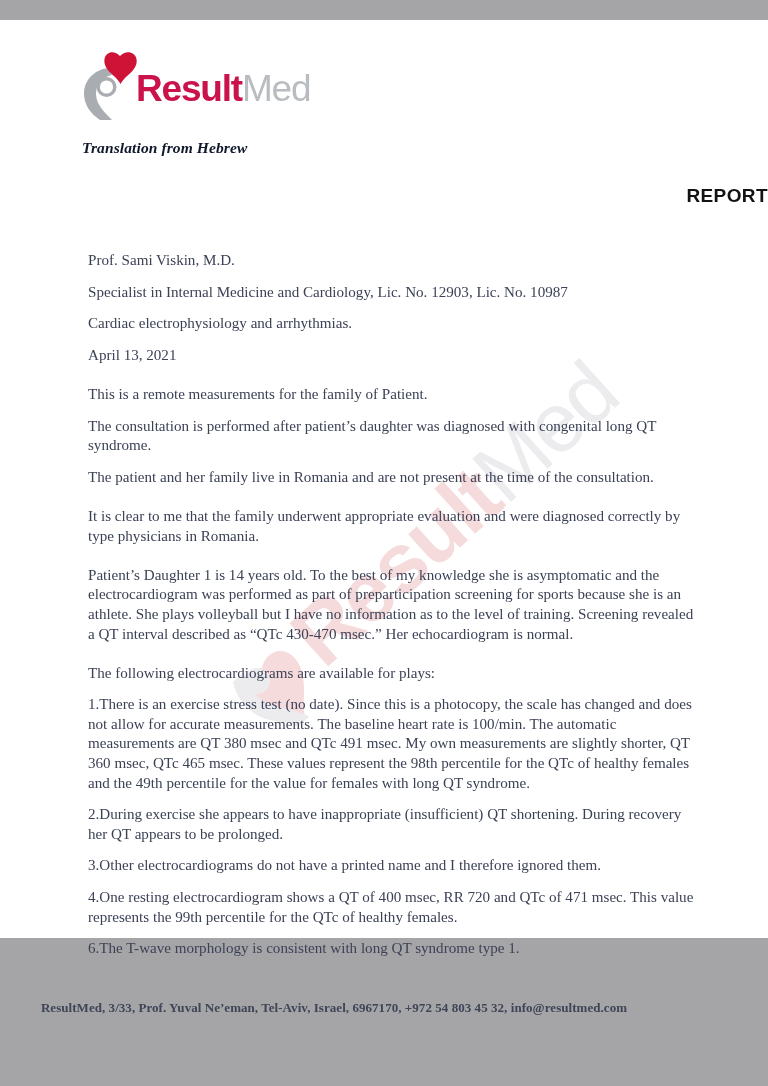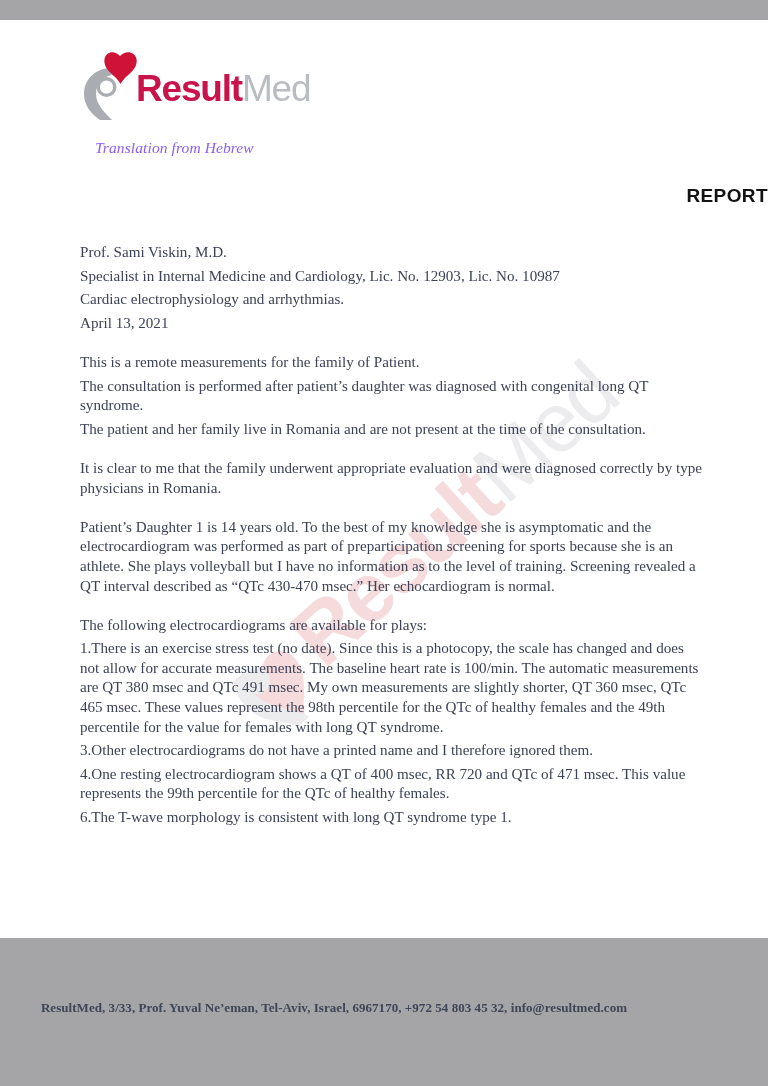--- a/index.html
+++ b/index.html
@@ -112,24 +112,23 @@
     top: 0;
     width: 768px;
     z-index: 2;
   }
   .translation-note {
     position: absolute;
     left: 82px;
     top: 139px;
     font-size: 15.5px;
     font-style: italic;
-    font-weight: normal;
-    color: #8b5cf6;
+    font-weight: bold;
+    color: #0f172a;
     letter-spacing: 0.1px;
-    margin-left: 13px;
   }
   .report-title {
     position: absolute;
     left: 0;
     top: 185px;
     width: 768px;
     text-align: right;
     font-family: "Liberation Sans", "DejaVu Sans", sans-serif;
     font-size: 19px;
     font-weight: bold;
@@ -140,21 +139,21 @@
     position: absolute;
     left: 76px;
     top: 239px;
     width: 630px;
     font-size: 15.1px;
     line-height: 19.6px;
     color: #3c4256;
     text-align: left;
   }
   .body-block p {
-    margin: 4px;
+    margin: 12px;
   }
   .body-block p.gap {
     margin-top: 19.6px;
   }
   .footer-text {
     position: absolute;
     left: 0;
     top: 1000px;
     width: 668px;
     text-align: center;
@@ -216,20 +215,21 @@
       <p class="gap">This is a remote measurements for the family of Patient.</p>
       <p>The consultation is performed after patient’s daughter was diagnosed with congenital long QT syndrome.</p>
       <p>The patient and her family live in Romania and are not present at the time of the consultation.</p>
 
       <p class="gap">It is clear to me that the family underwent appropriate evaluation and were diagnosed correctly by type physicians in Romania.</p>
 
       <p class="gap">Patient’s Daughter 1 is 14 years old. To the best of my knowledge she is asymptomatic and the electrocardiogram was performed as part of preparticipation screening for sports because she is an athlete. She plays volleyball but I have no information as to the level of training. Screening revealed a QT interval described as “QTc 430-470 msec.” Her echocardiogram is normal.</p>
 
       <p class="gap">The following electrocardiograms are available for plays:</p>
       <p>1.There is an exercise stress test (no date). Since this is a photocopy, the scale has changed and does not allow for accurate measurements. The baseline heart rate is 100/min. The automatic measurements are QT 380 msec and QTc 491 msec. My own measurements are slightly shorter, QT 360 msec, QTc 465 msec. These values represent the 98th percentile for the QTc of healthy females and the 49th percentile for the value for females with long QT syndrome.</p>
+      <p>2.During exercise she appears to have inappropriate (insufficient) QT shortening. During recovery her QT appears to be prolonged.</p>
       <p>3.Other electrocardiograms do not have a printed name and I therefore ignored them.</p>
       <p>4.One resting electrocardiogram shows a QT of 400 msec, RR 720 and QTc of 471 msec. This value represents the 99th percentile for the QTc of healthy females.</p>
       <p>6.The T-wave morphology is consistent with long QT syndrome type 1.</p>
 
     </div>
 
     <div class="footer-text">ResultMed, 3/33, Prof. Yuval Ne’eman, Tel-Aviv, Israel, 6967170, +972 54 803 45 32, info@resultmed.com</div>
 
   </div>
 </div>

